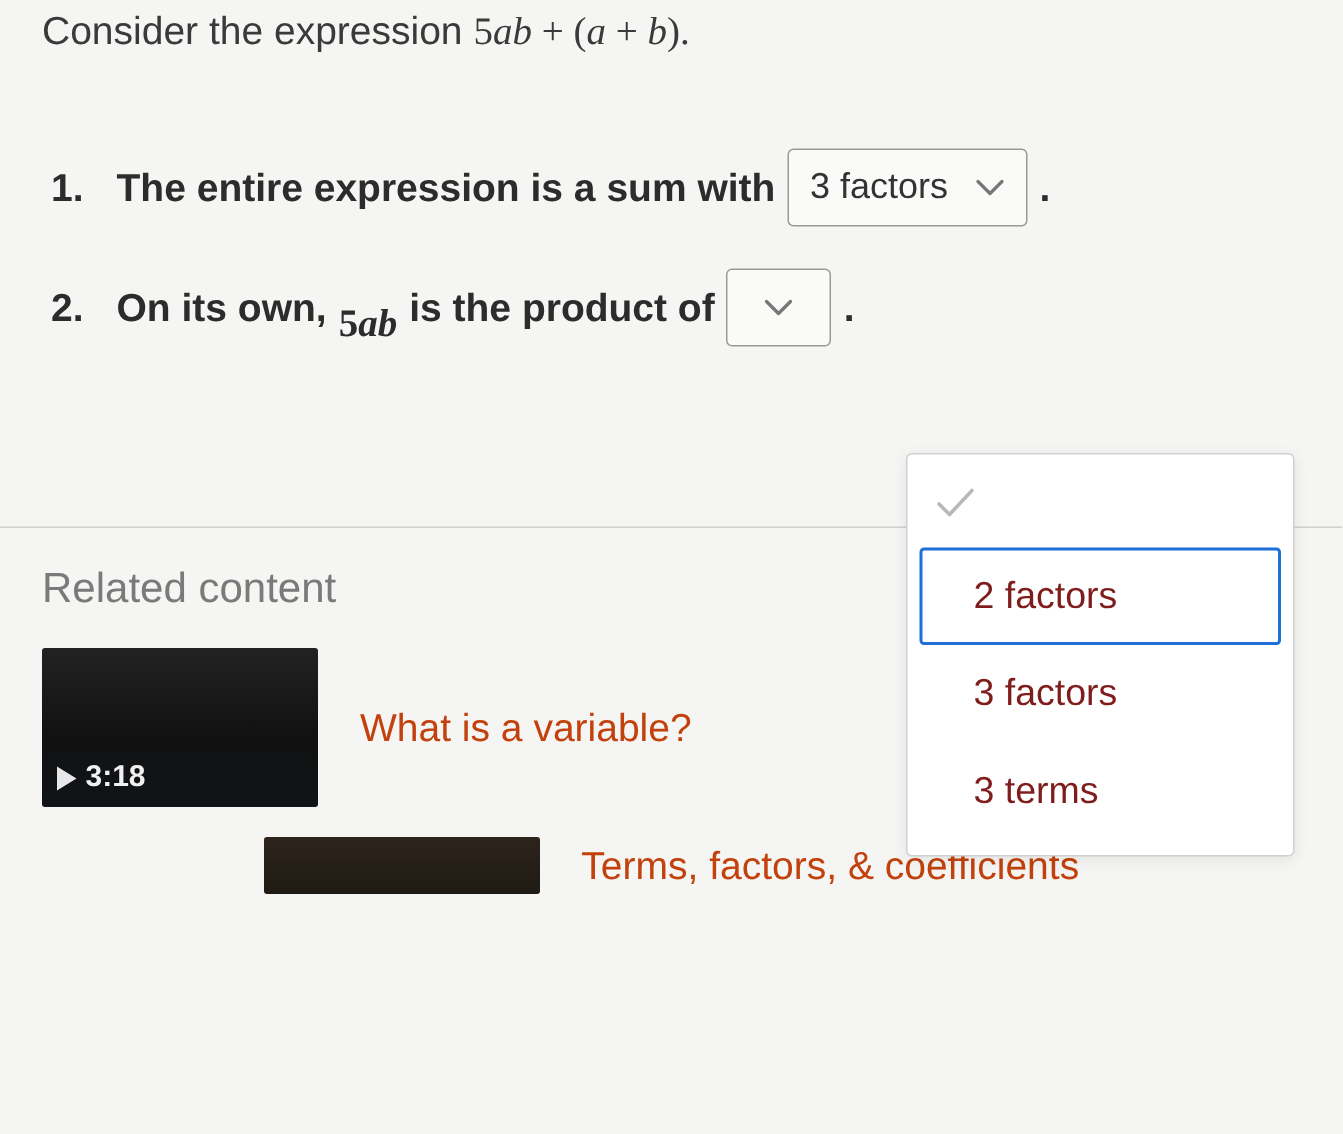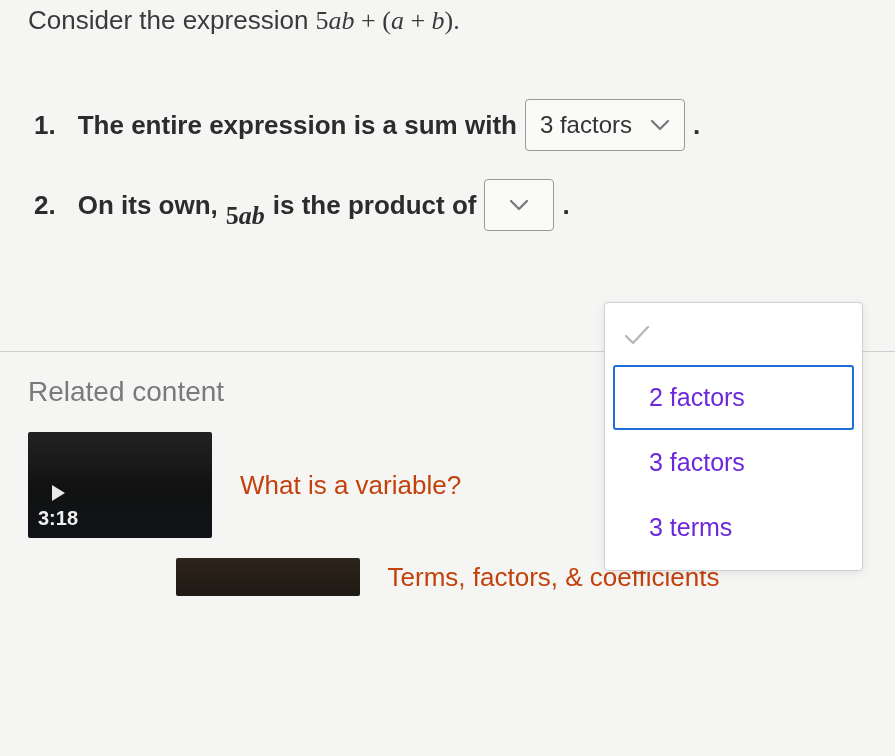--- a/index.html
+++ b/index.html
@@ -102,21 +102,21 @@
     padding: 6px 8px 10px 8px;
   }
   .dropdown-menu .check-row {
     height: 56px;
     display: flex;
     align-items: center;
     padding-left: 10px;
   }
   .dropdown-menu .opt {
     font-size: 25px;
-    color: #6d28d9;
+    color: #7f1d1d;
     padding: 18px 0 18px 36px;
     border-radius: 3px;
   }
   .dropdown-menu .opt.sel {
     border: 2px solid #1f6fd6;
     padding-left: 34px;
     padding-top: 16px;
     padding-bottom: 16px;
   }
   .divider {
@@ -153,21 +153,20 @@
   .duration {
     position: absolute;
     left: 10px;
     bottom: 8px;
     display: flex;
     align-items: center;
     gap: 6px;
     color: #f0f0f0;
     font-size: 20px;
     font-weight: 600;
-    flex-direction: column;
   }
   .play-tri {
     width: 0;
     height: 0;
     border-left: 13px solid #e8e8e8;
     border-top: 8px solid transparent;
     border-bottom: 8px solid transparent;
   }
   .video-title {
     font-size: 26px;

